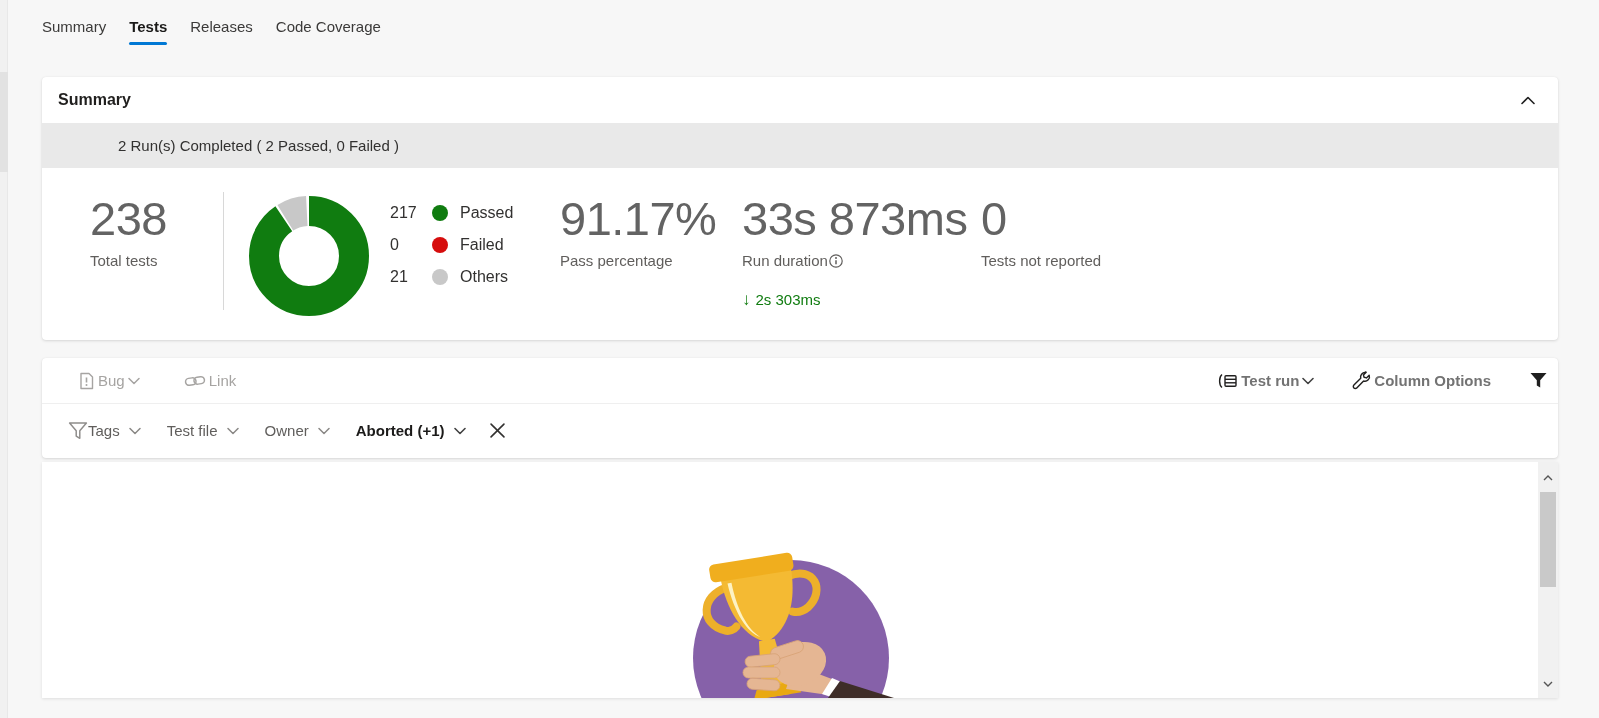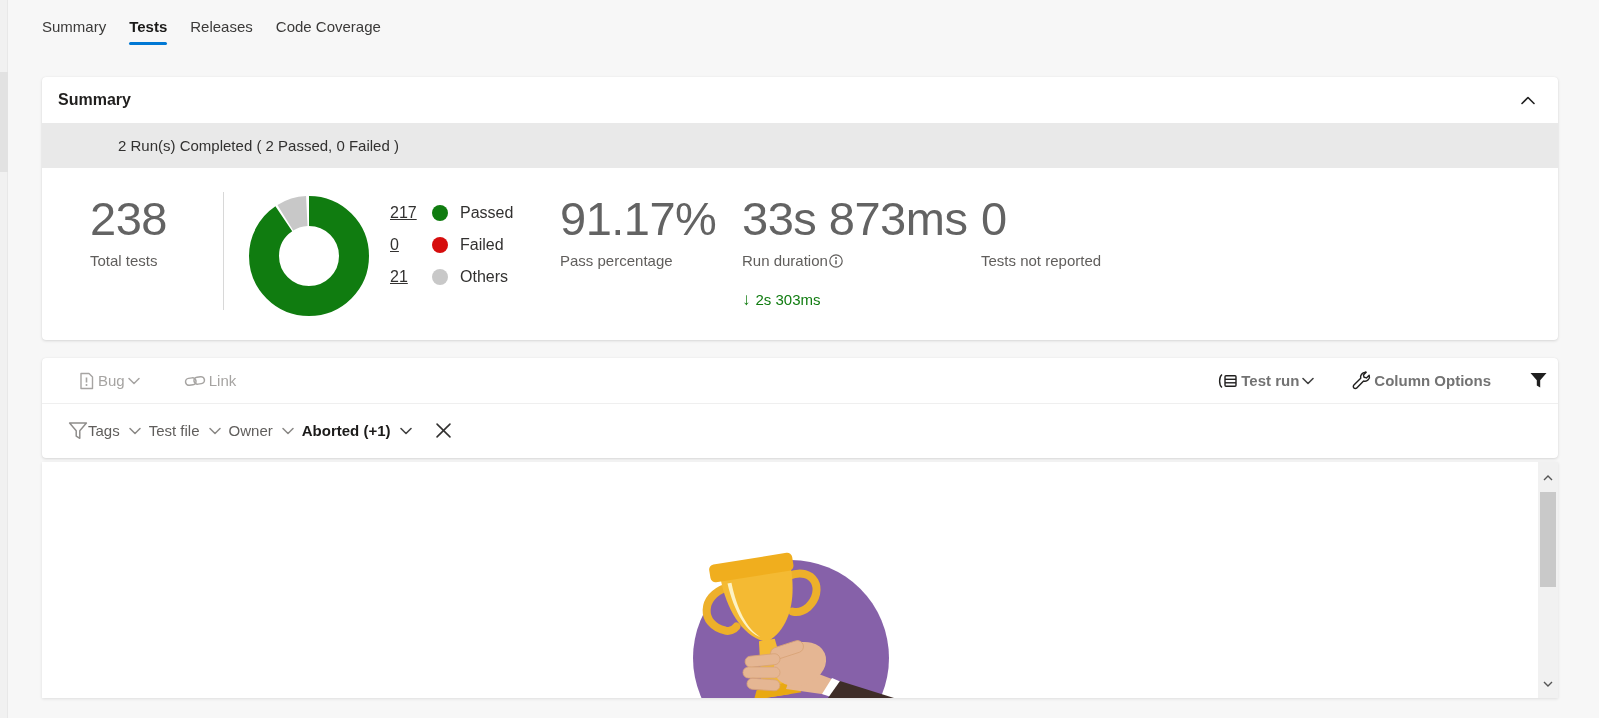--- a/index.html
+++ b/index.html
@@ -26,41 +26,41 @@
   .banner { height:45px; background:#e9e9e9; display:flex; align-items:center; padding-left:76px; font-size:15px; color:#323130; }
   .stats { position:relative; height:188px; }
   .stat { position:absolute; top:26px; }
   .stat .big { font-size:47px; line-height:50px; color:#636363; letter-spacing:-0.5px; }
   .stat .small { margin-top:8px; font-size:15px; color:#605e5c; }
   .stat-total { left:48px; }
   .vdivider { position:absolute; left:181px; top:24px; height:118px; width:1px; background:#d8d8d8; }
   .donut-wrap { position:absolute; left:207px; top:28px; width:120px; height:120px; }
   .legend { position:absolute; left:348px; top:34px; font-size:16px; }
   .legend-row { display:flex; align-items:center; height:22px; margin-bottom:10px; }
-  .legend-count { width:42px; color:#323130;text-decoration:underline; }
+  .legend-count { width:42px; color:#323130; }
   .legend-dot { width:16px; height:16px; border-radius:50%; margin-right:12px; }
   .legend-label { color:#323130; }
   .stat-pass { left:518px; }
   .stat-duration { left:700px; }
   .stat-notrep { left:939px; }
   .label-with-info { display:flex; align-items:flex-end; }
   .delta { margin-top:22px; font-size:15px; color:#107c10; display:flex; align-items:center; gap:5px; }
   .delta-arrow { font-size:17px; line-height:15px; }
   
   .toolbar-card { top:358px; height:100px; }
   .toolbar-row { height:46px; display:flex; align-items:center; padding:0 10px 0 36px; border-bottom:1px solid #efefef; }
   .tb-btn { display:flex; align-items:center; gap:3px; font-size:15px; background:none; border:none; cursor:pointer; }
   .tb-btn.disabled { color:#a6a4a2; }
   .tb-btn.strong { color:#737373; font-weight:700; }
   .tb-left { display:flex; align-items:center; gap:44px; }
   .tb-right { margin-left:auto; display:flex; align-items:center; gap:38px; }
   .filter-row { height:53px; display:flex; align-items:center; padding:0 28px 0 26px; }
   .filter-input { flex:1; border:none; outline:none; font-size:15px; color:#323130; margin-left:13px; font-family:inherit; background:transparent; }
   .filter-input::placeholder { color:#9d9b99; }
-  .dropdowns { display:flex; align-items:center; gap:8px; margin-right:24px; }
+  .dropdowns { display:flex; align-items:center; gap:26px; margin-right:24px; }
   .dd { display:flex; align-items:center; gap:9px; font-size:15px; color:#605e5c; background:none; border:none; cursor:pointer; }
   .dd.active { color:#1b1a19; font-weight:700; }
   .close-btn { background:none; border:none; cursor:pointer; display:flex; align-items:center; }
   
   .results-panel { position:absolute; left:42px; top:462px; width:1516px; height:236px; background:#fff;
                    box-shadow:0 1px 3px rgba(0,0,0,0.1); overflow:hidden; }
   .trophy-svg { position:absolute; left:640px; top:75px; }
   .vscrollbar { position:absolute; right:0; top:0; bottom:0; width:20px; background:#f1f1f1; }
   .scroll-arrow { position:absolute; left:0; width:20px; height:16px; display:flex; align-items:center; justify-content:center; cursor:pointer; }
   .scroll-arrow.up { top:8px; } .scroll-arrow.down { bottom:6px; }

